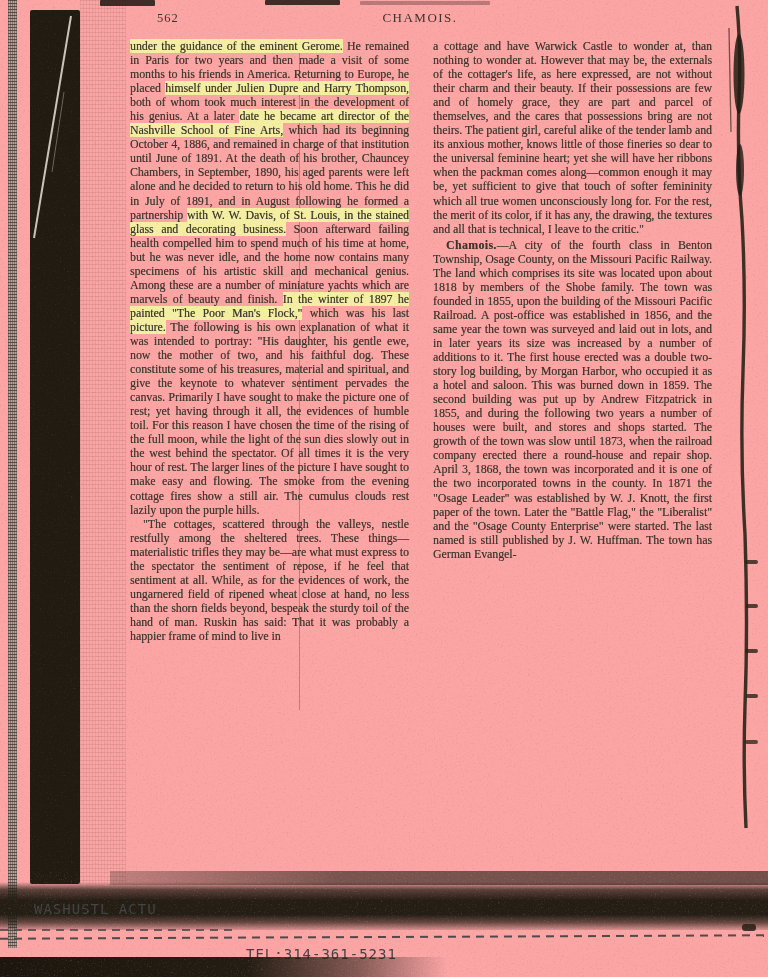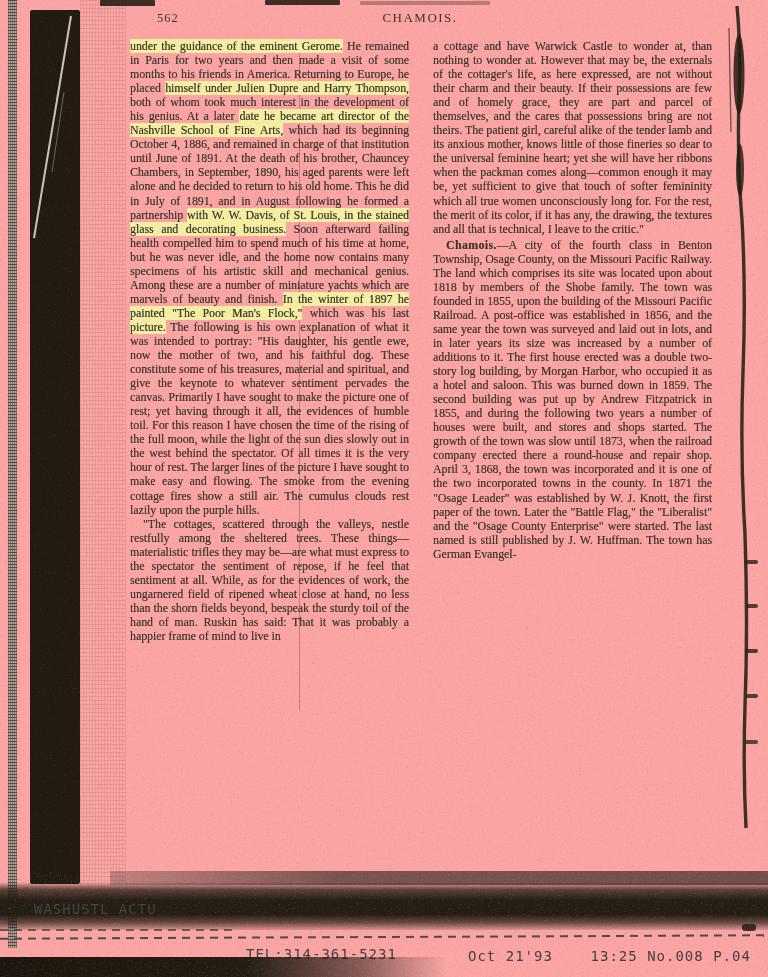--- a/index.html
+++ b/index.html
@@ -102,21 +102,20 @@
           <p class="para indent"><span class="lead">Chamois.</span><span>—A city of the fourth class in Benton Township, Osage County, on the Missouri Pacific Railway. The land which comprises its site was located upon about 1818 by members of the Shobe family. The town was founded in 1855, upon the building of the Missouri Pacific Railroad. A post-office was established in 1856, and the same year the town was surveyed and laid out in lots, and in later years its size was increased by a number of additions to it. The first house erected was a double two-story log building, by Morgan Harbor, who occupied it as a hotel and saloon. This was burned down in 1859. The second building was put up by Andrew Fitzpatrick in 1855, and during the following two years a number of houses were built, and stores and shops started. The growth of the town was slow until 1873, when the railroad company erected there a round-house and repair shop. April 3, 1868, the town was incorporated and it is one of the two incorporated towns in the county. In 1871 the "Osage Leader" was established by W. J. Knott, the first paper of the town. Later the "Battle Flag," the "Liberalist" and the "Osage County Enterprise" were started. The last named is still published by J. W. Huffman. The town has German Evangel-</span></p>
         </div>
     </div>
   </div>
 
   <div class="footer">
     <div class="dash-line dash-short"></div>
     <div class="dash-line dash-main"></div>
     <div class="fax-text fax-station">WASHUSTL ACTU</div>
     <div class="fax-text fax-tel">TEL:314-361-5231</div>
-    <div class="fax-text fax-time">Oct 21'93    13:25 No.008 P.04</div>
     <div class="footer-blob"></div>
   </div>
 
   <svg class="noise" width="768" height="977">
     <filter id="grainDark">
       <feTurbulence type="fractalNoise" baseFrequency="0.55" numOctaves="2" seed="7" stitchTiles="stitch"></feTurbulence>
       <feColorMatrix type="matrix" values="0 0 0 0 0  0 0 0 0 0  0 0 0 0 0  0.6 0.6 0.6 0 -0.92"></feColorMatrix>
     </filter>
     <filter id="grainWhite">
       <feTurbulence type="fractalNoise" baseFrequency="0.7" numOctaves="2" seed="13" stitchTiles="stitch"></feTurbulence>

